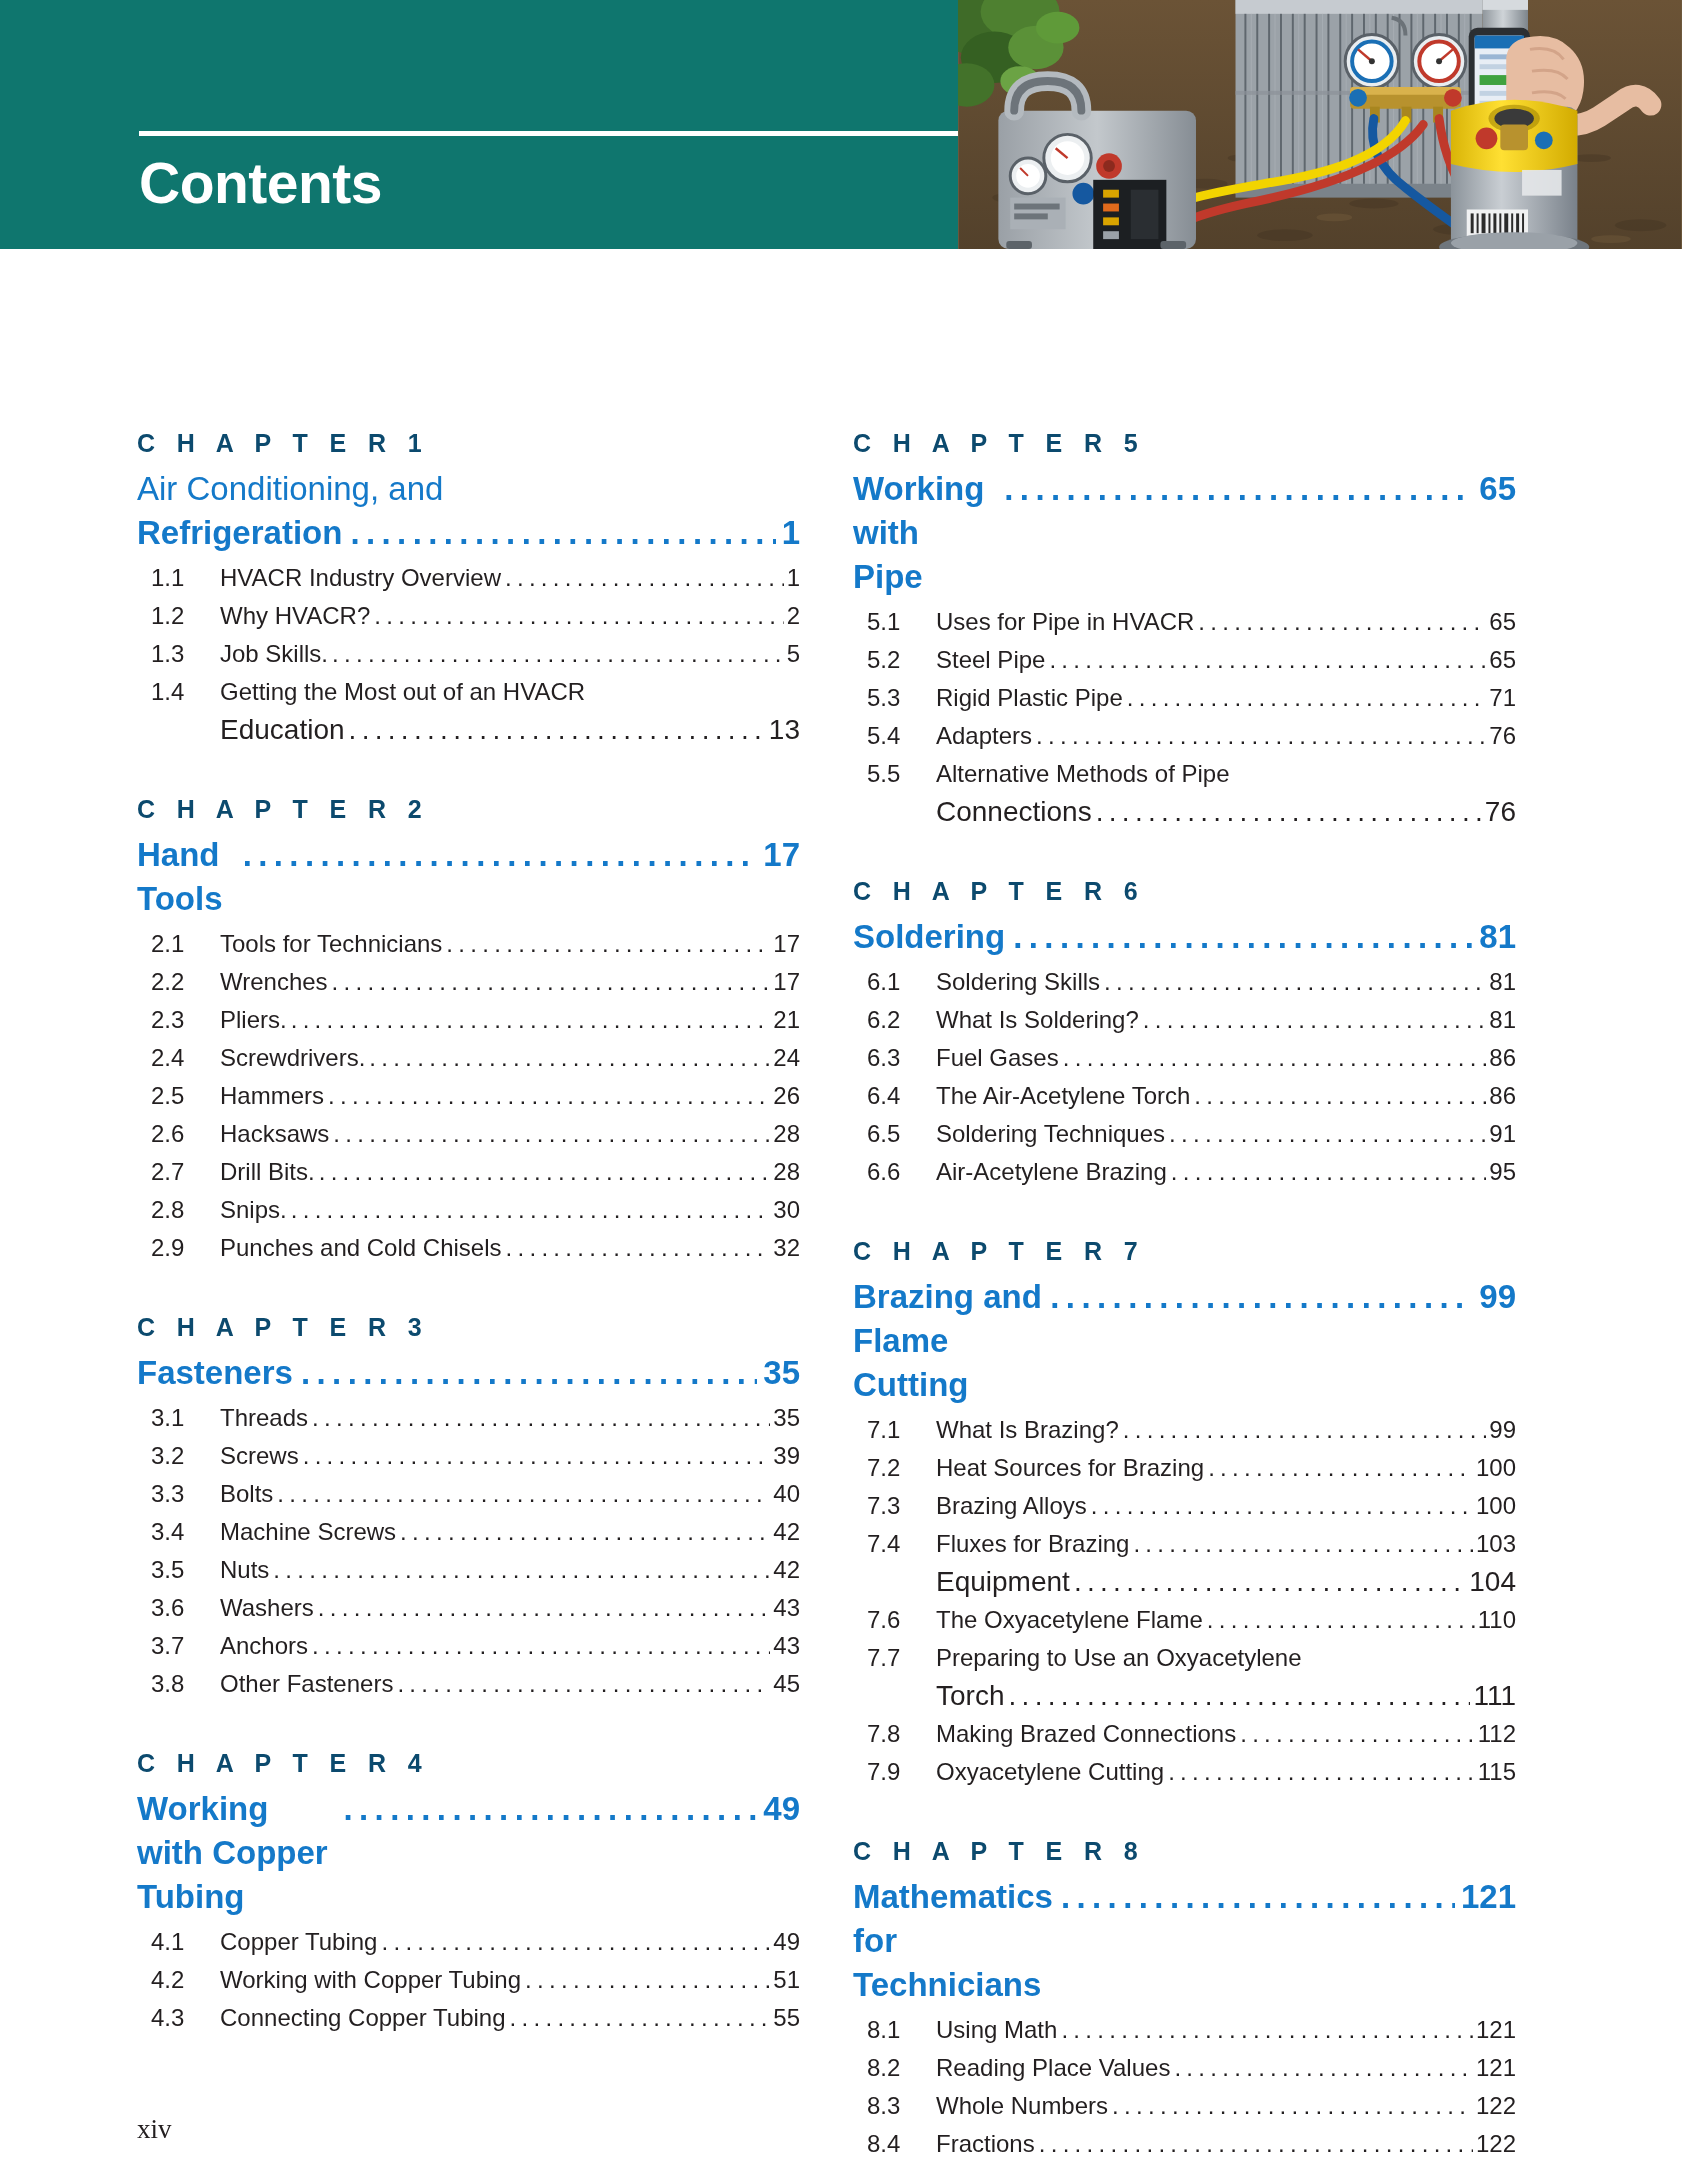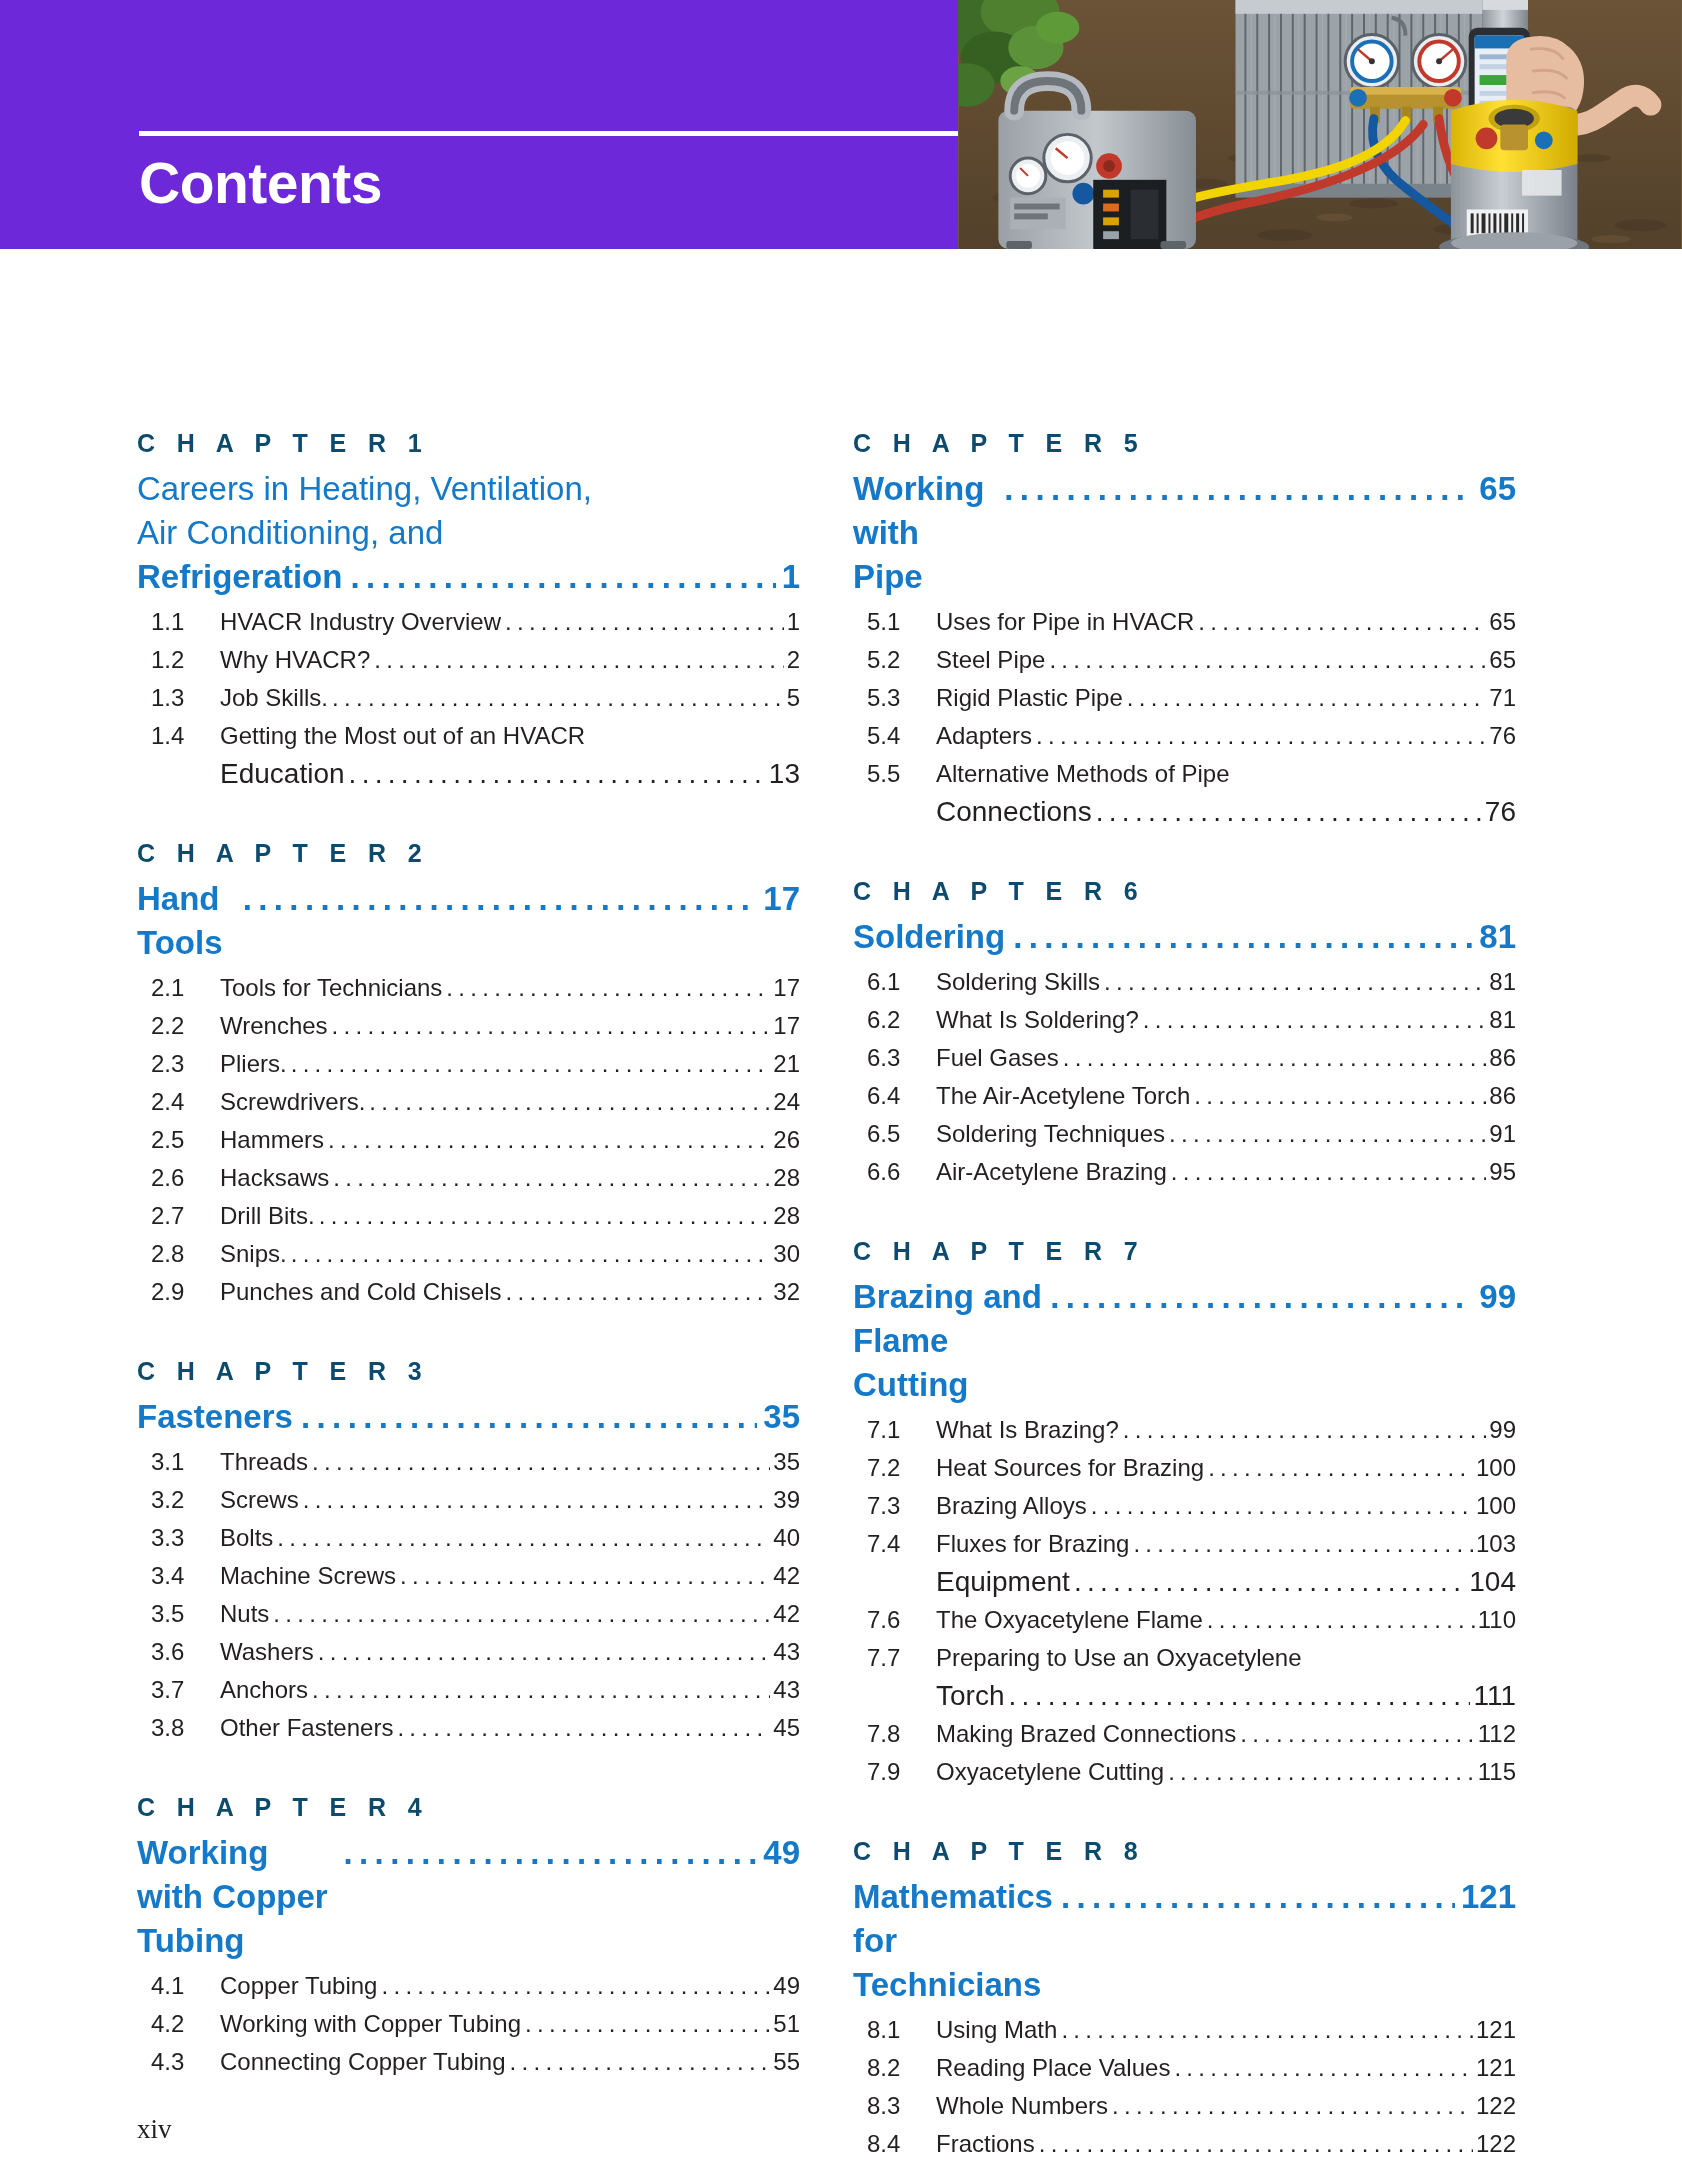--- a/index.html
+++ b/index.html
@@ -15,21 +15,21 @@
     overflow: hidden;
   }
 
   
   .banner {
     position: absolute;
     left: 0;
     top: 0;
     width: 1682px;
     height: 249px;
-    background: #6d28d9;
+    background: #0f766e;
   }
   .banner-rule {
     position: absolute;
     left: 139px;
     top: 131px;
     width: 1114px;
     height: 5px;
     background: #ffffff;
   }
   .banner-title {
@@ -414,21 +414,20 @@
       <rect x="48" y="244" width="26" height="8" rx="3" fill="#5c6369"></rect>
       <rect x="204" y="244" width="26" height="8" rx="3" fill="#5c6369"></rect>
     </g>
   </svg>
 </div>
 
 <div class="columns">
   <div class="col col-left" id="col-0">
       <div class="chapter">
         <div class="chapter-label">C H A P T E R  1</div>
-        <div class="chapter-title-line">Careers in Heating, Ventilation,</div>
         <div class="chapter-title-line">Air Conditioning, and</div>
         <div class="chapter-title-row">
           <span class="chapter-title-text">Refrigeration</span>
           <span class="chapter-dots">............................................................</span>
           <span class="chapter-page">1</span>
         </div>
         <div class="entry">
           <span class="entry-num">1.1</span>
           <span class="entry-body">
             <span class="entry-title">HVACR Industry Overview</span>

